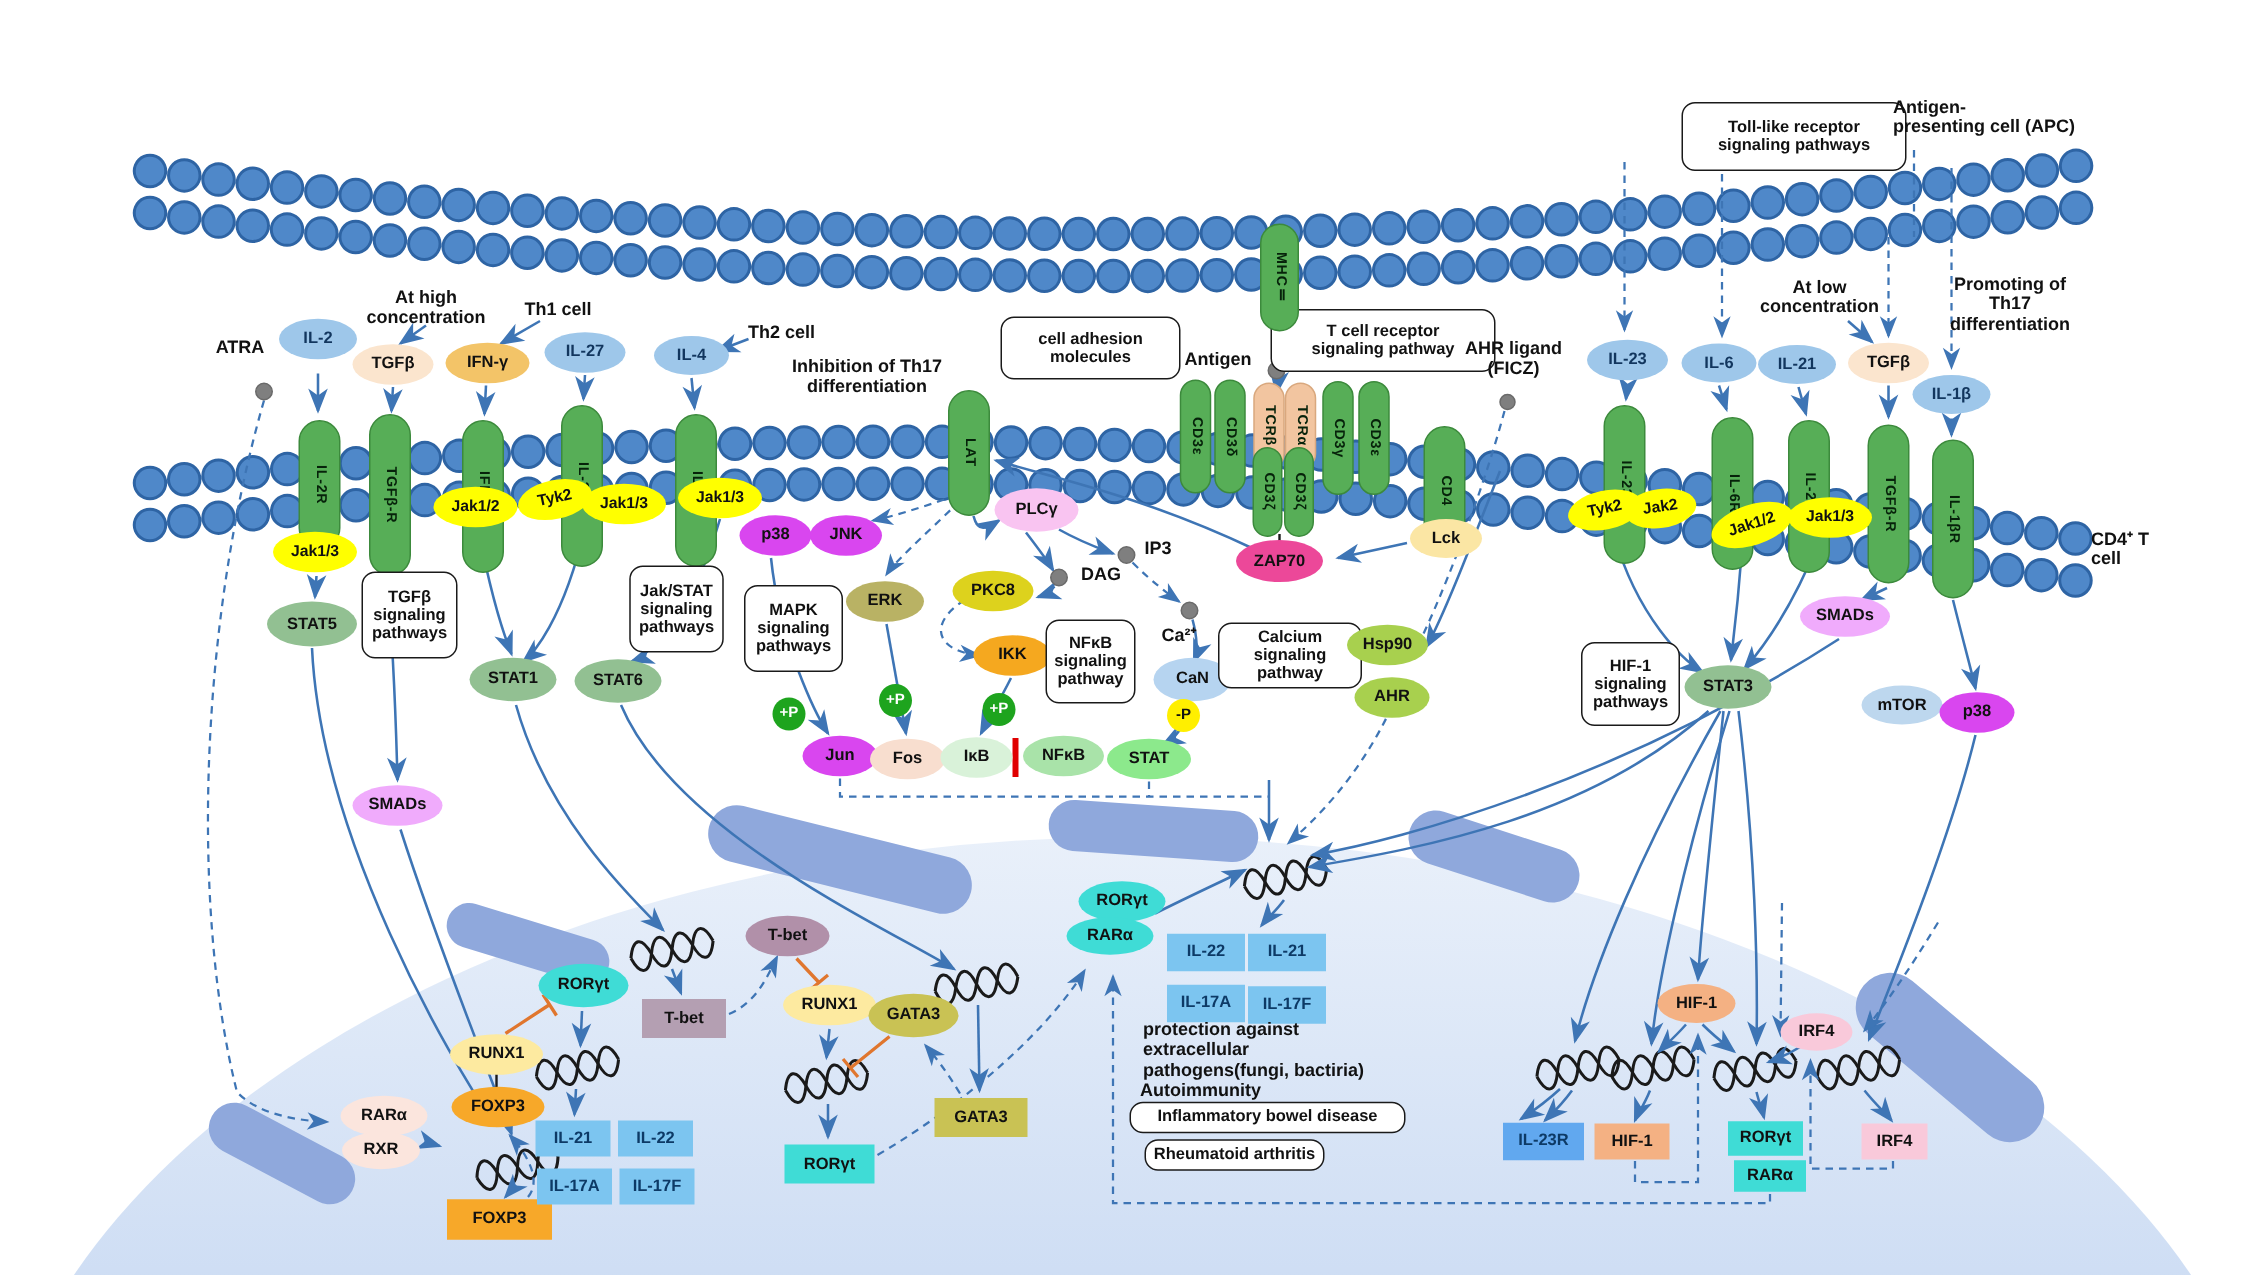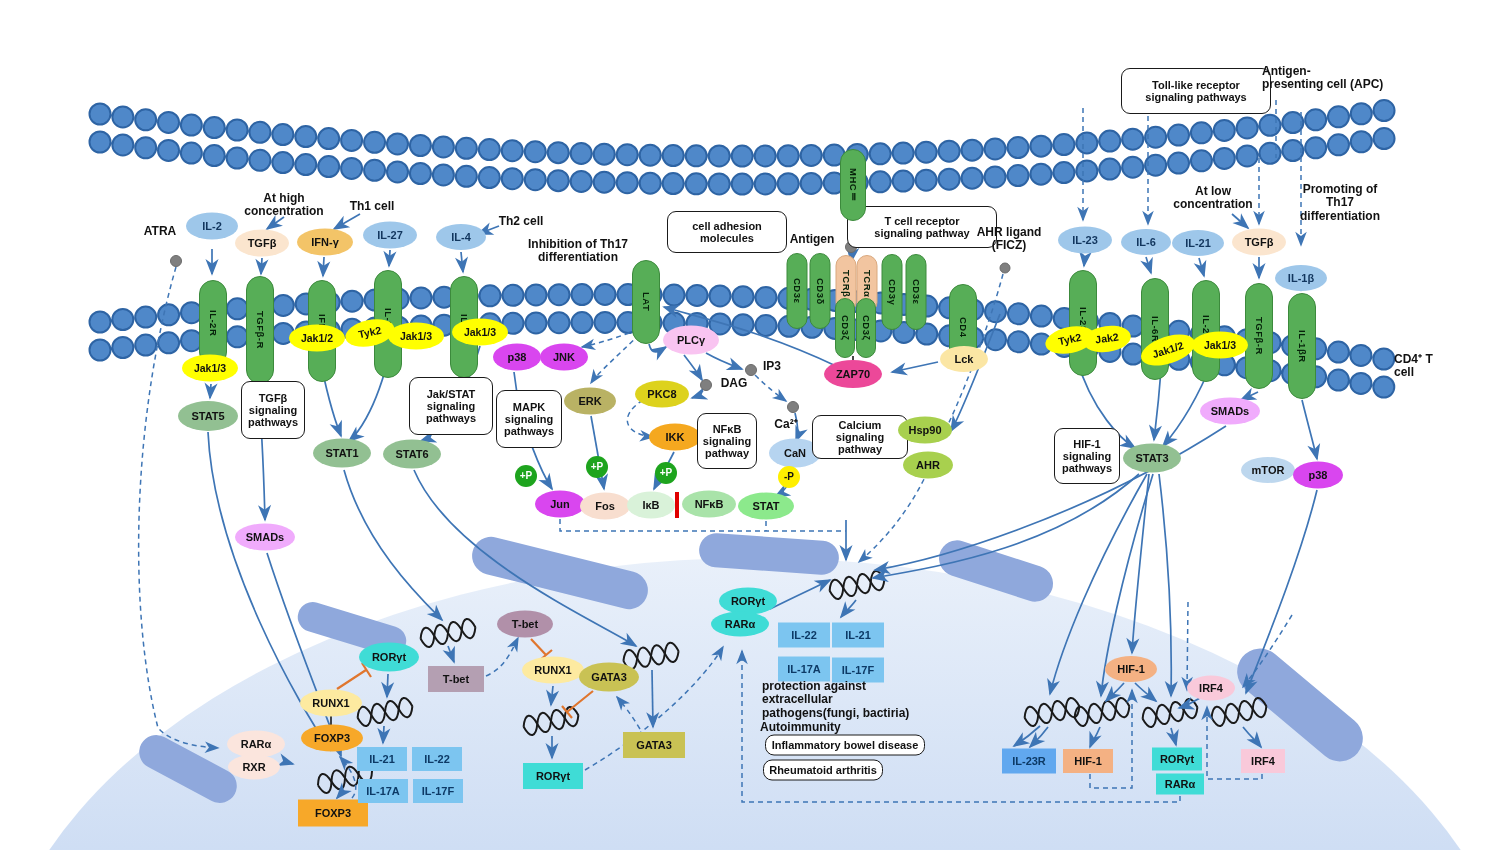--- a/index.html
+++ b/index.html
@@ -259,21 +259,21 @@
 presenting cell (APC)</div>
       <div class="el lbl" style="left: 1213px; top: 198px; width: 110px; height: 30px; transform: translate(-50%, -50%);">At low
 concentration</div>
       <div class="el lbl" style="left: 1340px; top: 203px; width: 116px; height: 46px; transform: translate(-50%, -50%);">Promoting of
 Th17
 differentiation</div>
       <div class="el cyto" style="left: 1085px; top: 240px; width: 54px; height: 27px; transform: translate(-50%, -50%);">IL-23</div>
       <div class="el cyto" style="left: 1146px; top: 242px; width: 50px; height: 26px; transform: translate(-50%, -50%);">IL-6</div>
       <div class="el cyto" style="left: 1198px; top: 243px; width: 52px; height: 26px; transform: translate(-50%, -50%);">IL-21</div>
       <div class="el tgfb" style="left: 1259px; top: 242px; width: 54px; height: 27px; transform: translate(-50%, -50%);">TGFβ</div>
-      <div class="el cyto" style="left: 1301px; top: 278px; width: 52px; height: 26px; transform: translate(-50%, -50%);">IL-1β</div>
+      <div class="el cyto" style="left: 1301px; top: 263px; width: 52px; height: 26px; transform: translate(-50%, -50%);">IL-1β</div>
       <div class="el lbl left" style="left: 1424px; top: 366px; width: 60px; height: 32px; transform: translate(-50%, -50%);">CD4⁺ T
 cell</div>
       <div class="el recep" style="left: 213px; top: 323px; width: 28px; height: 86px; transform: translate(-50%, -50%);">IL-2R</div>
       <div class="el recep" style="left: 260px; top: 330px; width: 28px; height: 108px; transform: translate(-50%, -50%);">TGFβ-R</div>
       <div class="el recep" style="left: 322px; top: 331px; width: 28px; height: 102px; transform: translate(-50%, -50%);">IFN-γR</div>
       <div class="el recep" style="left: 388px; top: 324px; width: 28px; height: 108px; transform: translate(-50%, -50%);">IL-27R</div>
       <div class="el recep" style="left: 464px; top: 327px; width: 28px; height: 102px; transform: translate(-50%, -50%);">IL-4R</div>
       <div class="el recep" style="left: 646px; top: 302px; width: 28px; height: 84px; transform: translate(-50%, -50%);">LAT</div>
       <div class="el recep" style="left: 853px; top: 185px; width: 26px; height: 72px; transform: translate(-50%, -50%);">MHCⅡ</div>
       <div class="el recep" style="left: 797px; top: 291px; width: 21px; height: 76px; transform: translate(-50%, -50%);">CD3ε</div>
@@ -298,21 +298,21 @@
       <div class="el jak" style="left: 1070px; top: 340px; width: 50px; height: 26px; transform: translate(-50%, -50%) rotate(-12deg);">Tyk2</div>
       <div class="el jak" style="left: 1107px; top: 339px; width: 48px; height: 26px; transform: translate(-50%, -50%) rotate(-8deg);">Jak2</div>
       <div class="el jak" style="left: 1168px; top: 350px; width: 56px; height: 27px; transform: translate(-50%, -50%) rotate(-18deg);">Jak1/2</div>
       <div class="el jak" style="left: 1220px; top: 345px; width: 56px; height: 27px; transform: translate(-50%, -50%);">Jak1/3</div>
       <div class="el stat" style="left: 208px; top: 416px; width: 60px; height: 30px; transform: translate(-50%, -50%);">STAT5</div>
       <div class="el box" style="left: 273px; top: 410px; width: 64px; height: 58px; transform: translate(-50%, -50%);">TGFβ
 signaling
 pathways</div>
       <div class="el stat" style="left: 342px; top: 453px; width: 58px; height: 29px; transform: translate(-50%, -50%);">STAT1</div>
       <div class="el stat" style="left: 412px; top: 454px; width: 58px; height: 29px; transform: translate(-50%, -50%);">STAT6</div>
-      <div class="el box" style="left: 451px; top: 406px; width: 84px; height: 58px; transform: translate(-50%, -50%);">Jak/STAT
+      <div class="el box" style="left: 451px; top: 406px; width: 63px; height: 58px; transform: translate(-50%, -50%);">Jak/STAT
 signaling
 pathways</div>
       <div class="el box" style="left: 529px; top: 419px; width: 66px; height: 58px; transform: translate(-50%, -50%);">MAPK
 signaling
 pathways</div>
       <div class="el lav" style="left: 517px; top: 357px; width: 48px; height: 27px; transform: translate(-50%, -50%);">p38</div>
       <div class="el lav" style="left: 564px; top: 357px; width: 48px; height: 27px; transform: translate(-50%, -50%);">JNK</div>
       <div class="el pinkc" style="left: 691px; top: 340px; width: 56px; height: 29px; transform: translate(-50%, -50%);">PLCγ</div>
       <div class="el erk" style="left: 590px; top: 401px; width: 52px; height: 27px; transform: translate(-50%, -50%);">ERK</div>
       <div class="el pkc" style="left: 662px; top: 394px; width: 54px; height: 27px; transform: translate(-50%, -50%);">PKC8</div>
@@ -368,21 +368,21 @@
       <div class="el gatar" style="left: 654px; top: 745px; width: 62px; height: 26px; transform: translate(-50%, -50%);">GATA3</div>
       <div class="el roryte" style="left: 748px; top: 601px; width: 58px; height: 27px; transform: translate(-50%, -50%);">RORγt</div>
       <div class="el roryte" style="left: 740px; top: 624px; width: 58px; height: 25px; transform: translate(-50%, -50%);">RARα</div>
       <div class="el ilr" style="left: 804px; top: 635px; width: 52px; height: 25px; transform: translate(-50%, -50%);">IL-22</div>
       <div class="el ilr" style="left: 858px; top: 635px; width: 52px; height: 25px; transform: translate(-50%, -50%);">IL-21</div>
       <div class="el ilr" style="left: 804px; top: 669px; width: 52px; height: 25px; transform: translate(-50%, -50%);">IL-17A</div>
       <div class="el ilr" style="left: 858px; top: 670px; width: 52px; height: 25px; transform: translate(-50%, -50%);">IL-17F</div>
       <div class="el lbl left" style="left: 850px; top: 700px; width: 176px; height: 32px; transform: translate(-50%, -50%);">protection  against extracellular
 pathogens(fungi,  bactiria)</div>
       <div class="el lbl left" style="left: 810px; top: 727px; width: 100px; height: 15px; transform: translate(-50%, -50%);">Autoimmunity</div>
-      <div class="el box" style="left: 845px; top: 745px; width: 160px; height: 21px; transform: translate(-50%, -50%);">Inflammatory bowel disease</div>
+      <div class="el box" style="left: 845px; top: 745px; width: 184px; height: 21px; transform: translate(-50%, -50%);">Inflammatory bowel disease</div>
       <div class="el box" style="left: 823px; top: 770px; width: 120px; height: 21px; transform: translate(-50%, -50%);">Rheumatoid arthritis</div>
       <div class="el il23rr" style="left: 1029px; top: 761px; width: 54px; height: 25px; transform: translate(-50%, -50%);">IL-23R</div>
       <div class="el hif" style="left: 1088px; top: 761px; width: 50px; height: 24px; transform: translate(-50%, -50%);">HIF-1</div>
       <div class="el hif ell" style="left: 1131px; top: 669px; width: 52px; height: 26px; transform: translate(-50%, -50%);">HIF-1</div>
       <div class="el irf4e" style="left: 1211px; top: 688px; width: 48px; height: 25px; transform: translate(-50%, -50%);">IRF4</div>
       <div class="el rorytr" style="left: 1177px; top: 759px; width: 50px; height: 23px; transform: translate(-50%, -50%);">RORγt</div>
       <div class="el rorytr" style="left: 1180px; top: 784px; width: 48px; height: 21px; transform: translate(-50%, -50%);">RARα</div>
       <div class="el irf4r" style="left: 1263px; top: 761px; width: 44px; height: 24px; transform: translate(-50%, -50%);">IRF4</div>
     </div>
 </div>

